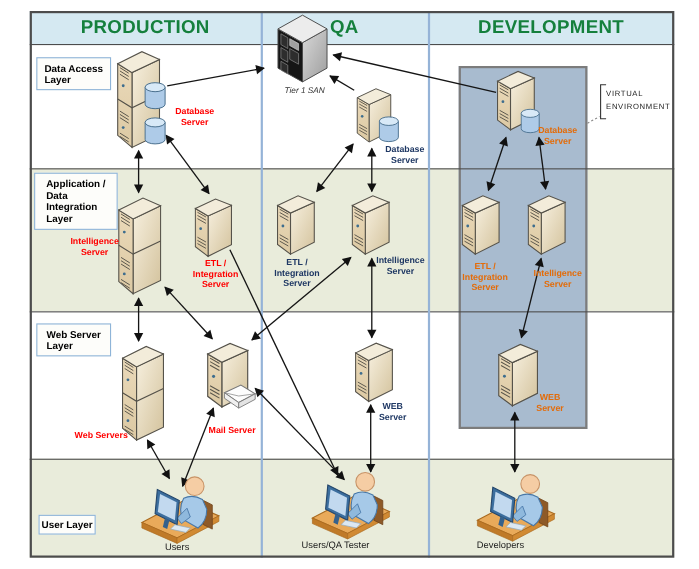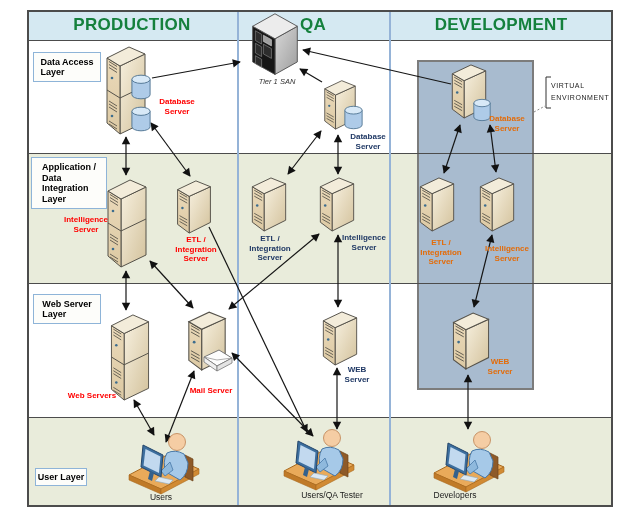--- a/index.html
+++ b/index.html
@@ -249,19 +249,19 @@
   <div class="lbl lbl-dev" style="left:507px;top:123px;">Database
 Server</div>
   <div class="lbl lbl-dev" style="left:441px;top:252px;">ETL /
 Integration
 Server</div>
   <div class="lbl lbl-dev" style="left:507px;top:253px;">Intelligence
 Server</div>
   <div class="lbl lbl-dev" style="left:500px;top:366px;">WEB
 Server</div>
   <div class="lbl lbl-black" style="left:161px;top:498px;">Users</div>
-  <div class="lbl lbl-black" style="left:332px;top:496px;">Users/QA Tester</div>
+  <div class="lbl lbl-black" style="left:305px;top:496px;">Users/QA Tester</div>
   <div class="lbl lbl-black" style="left:455px;top:496px;text-align:right;">Developers</div>
 
   <div class="virtual-label">VIRTUAL
 ENVIRONMENT</div>
 
 </div>
 
 </body></html>

